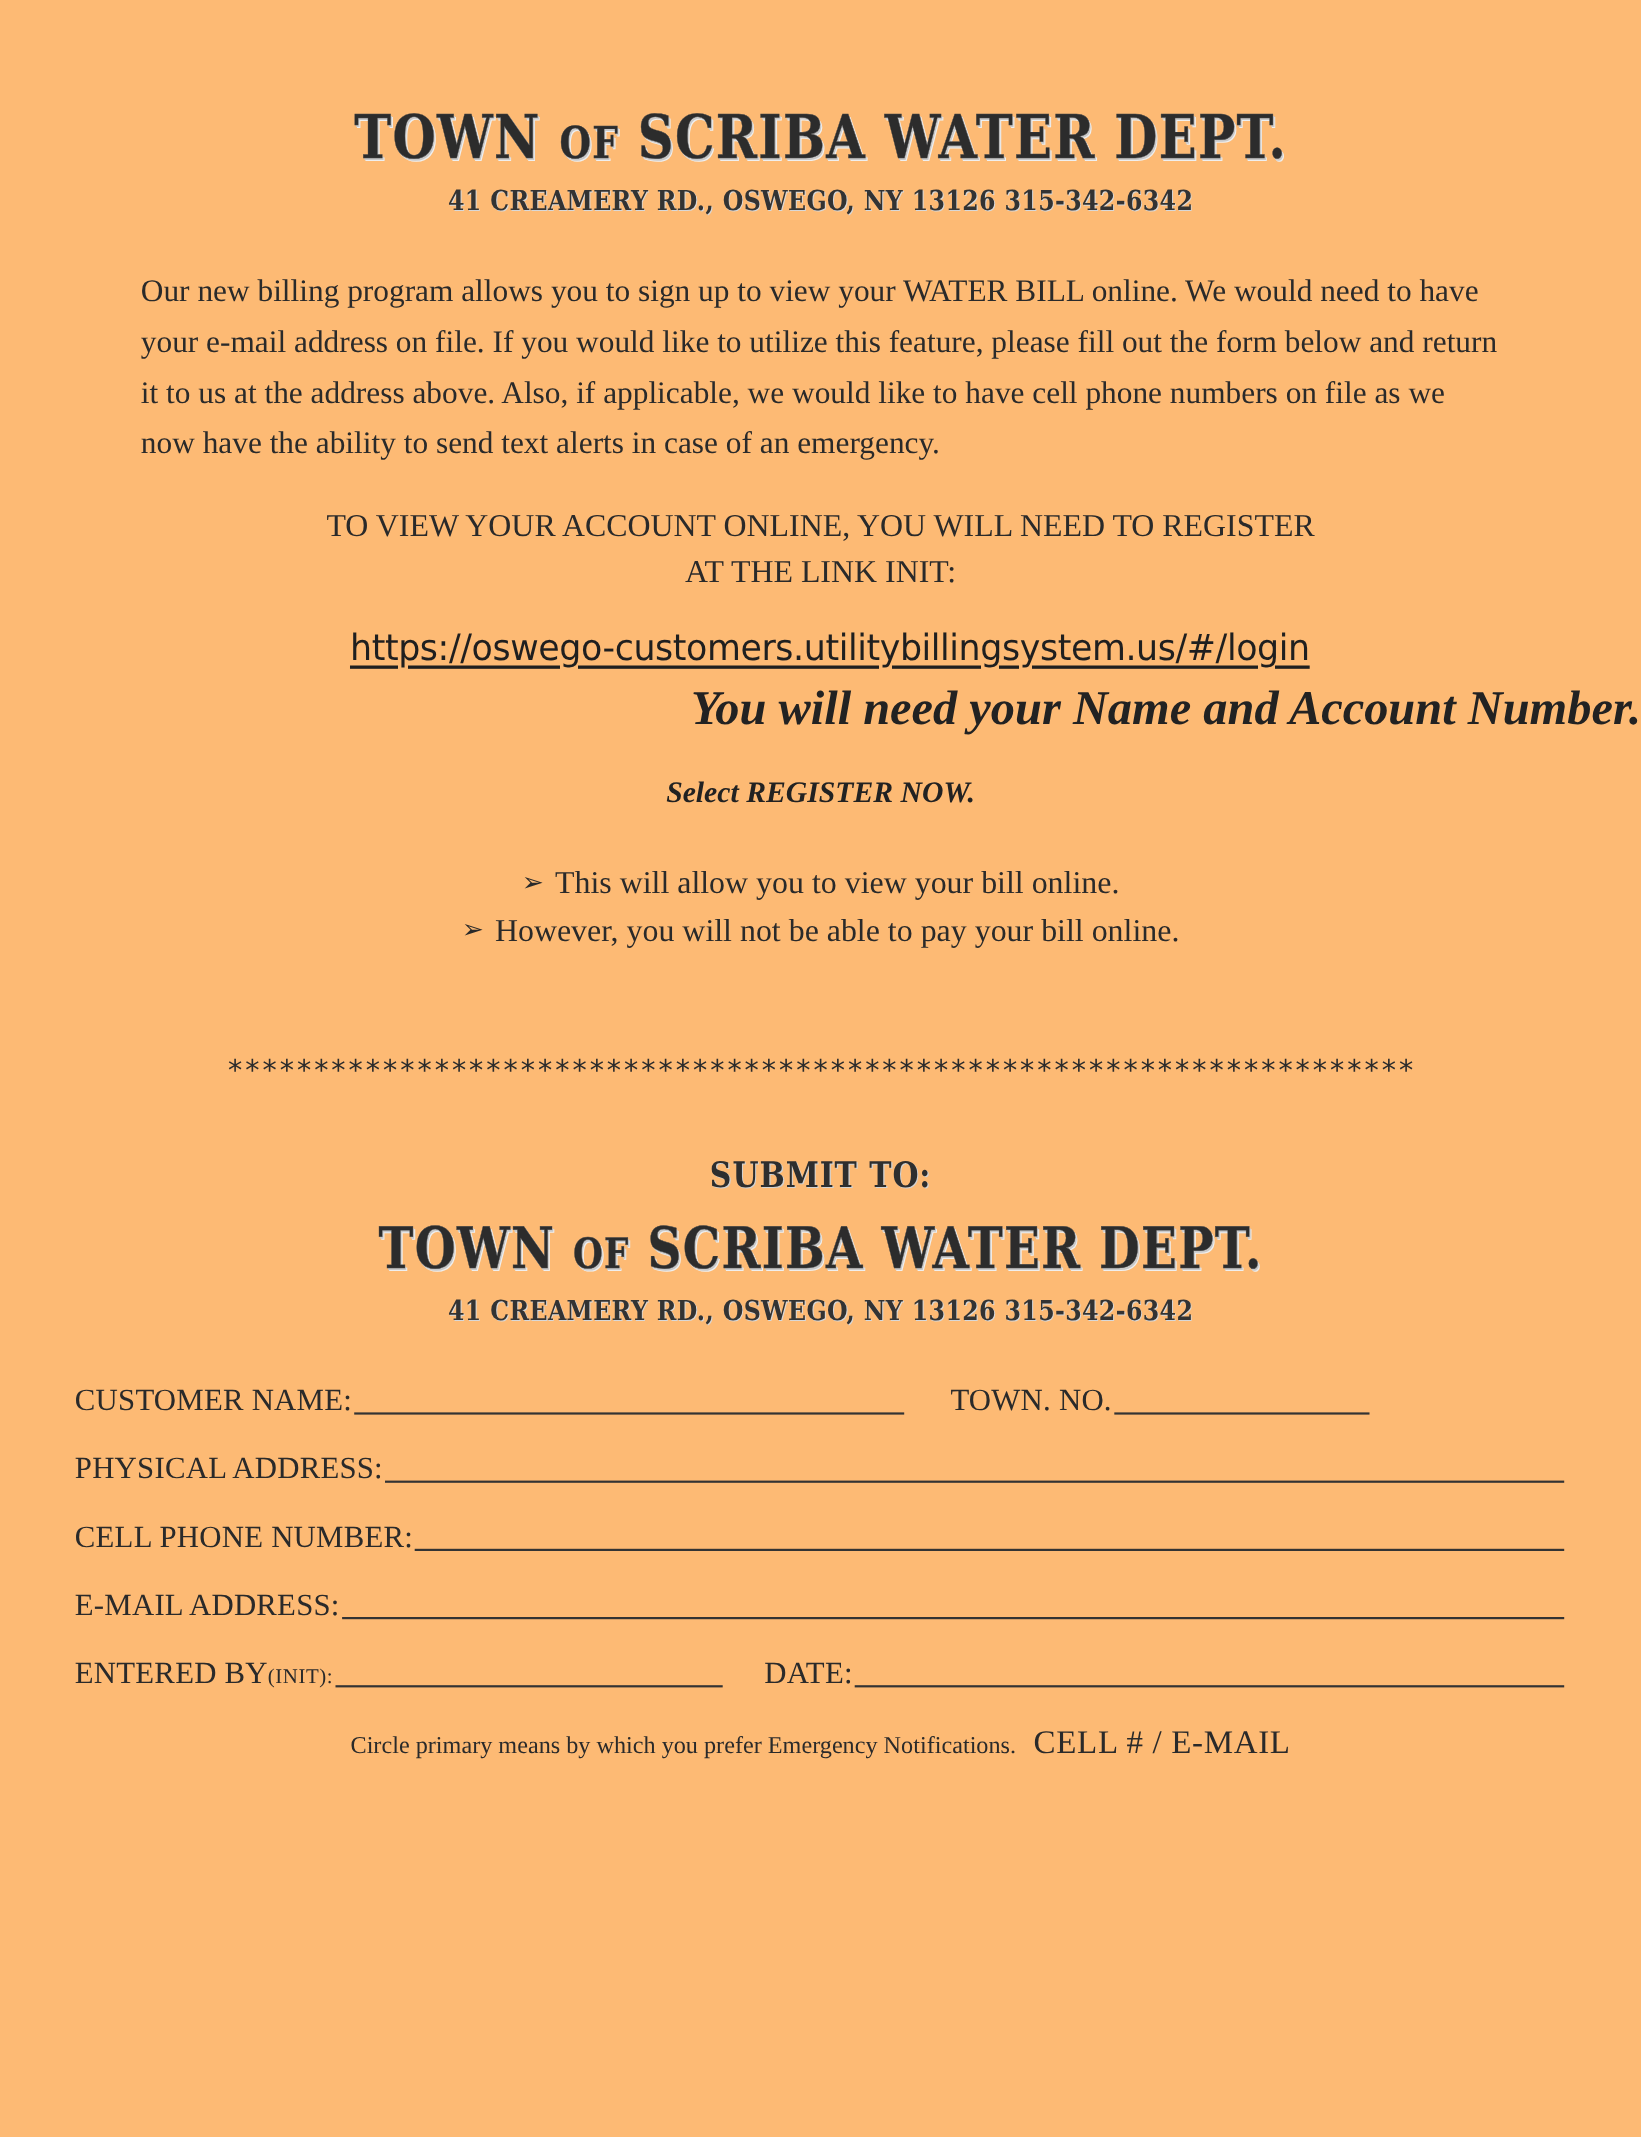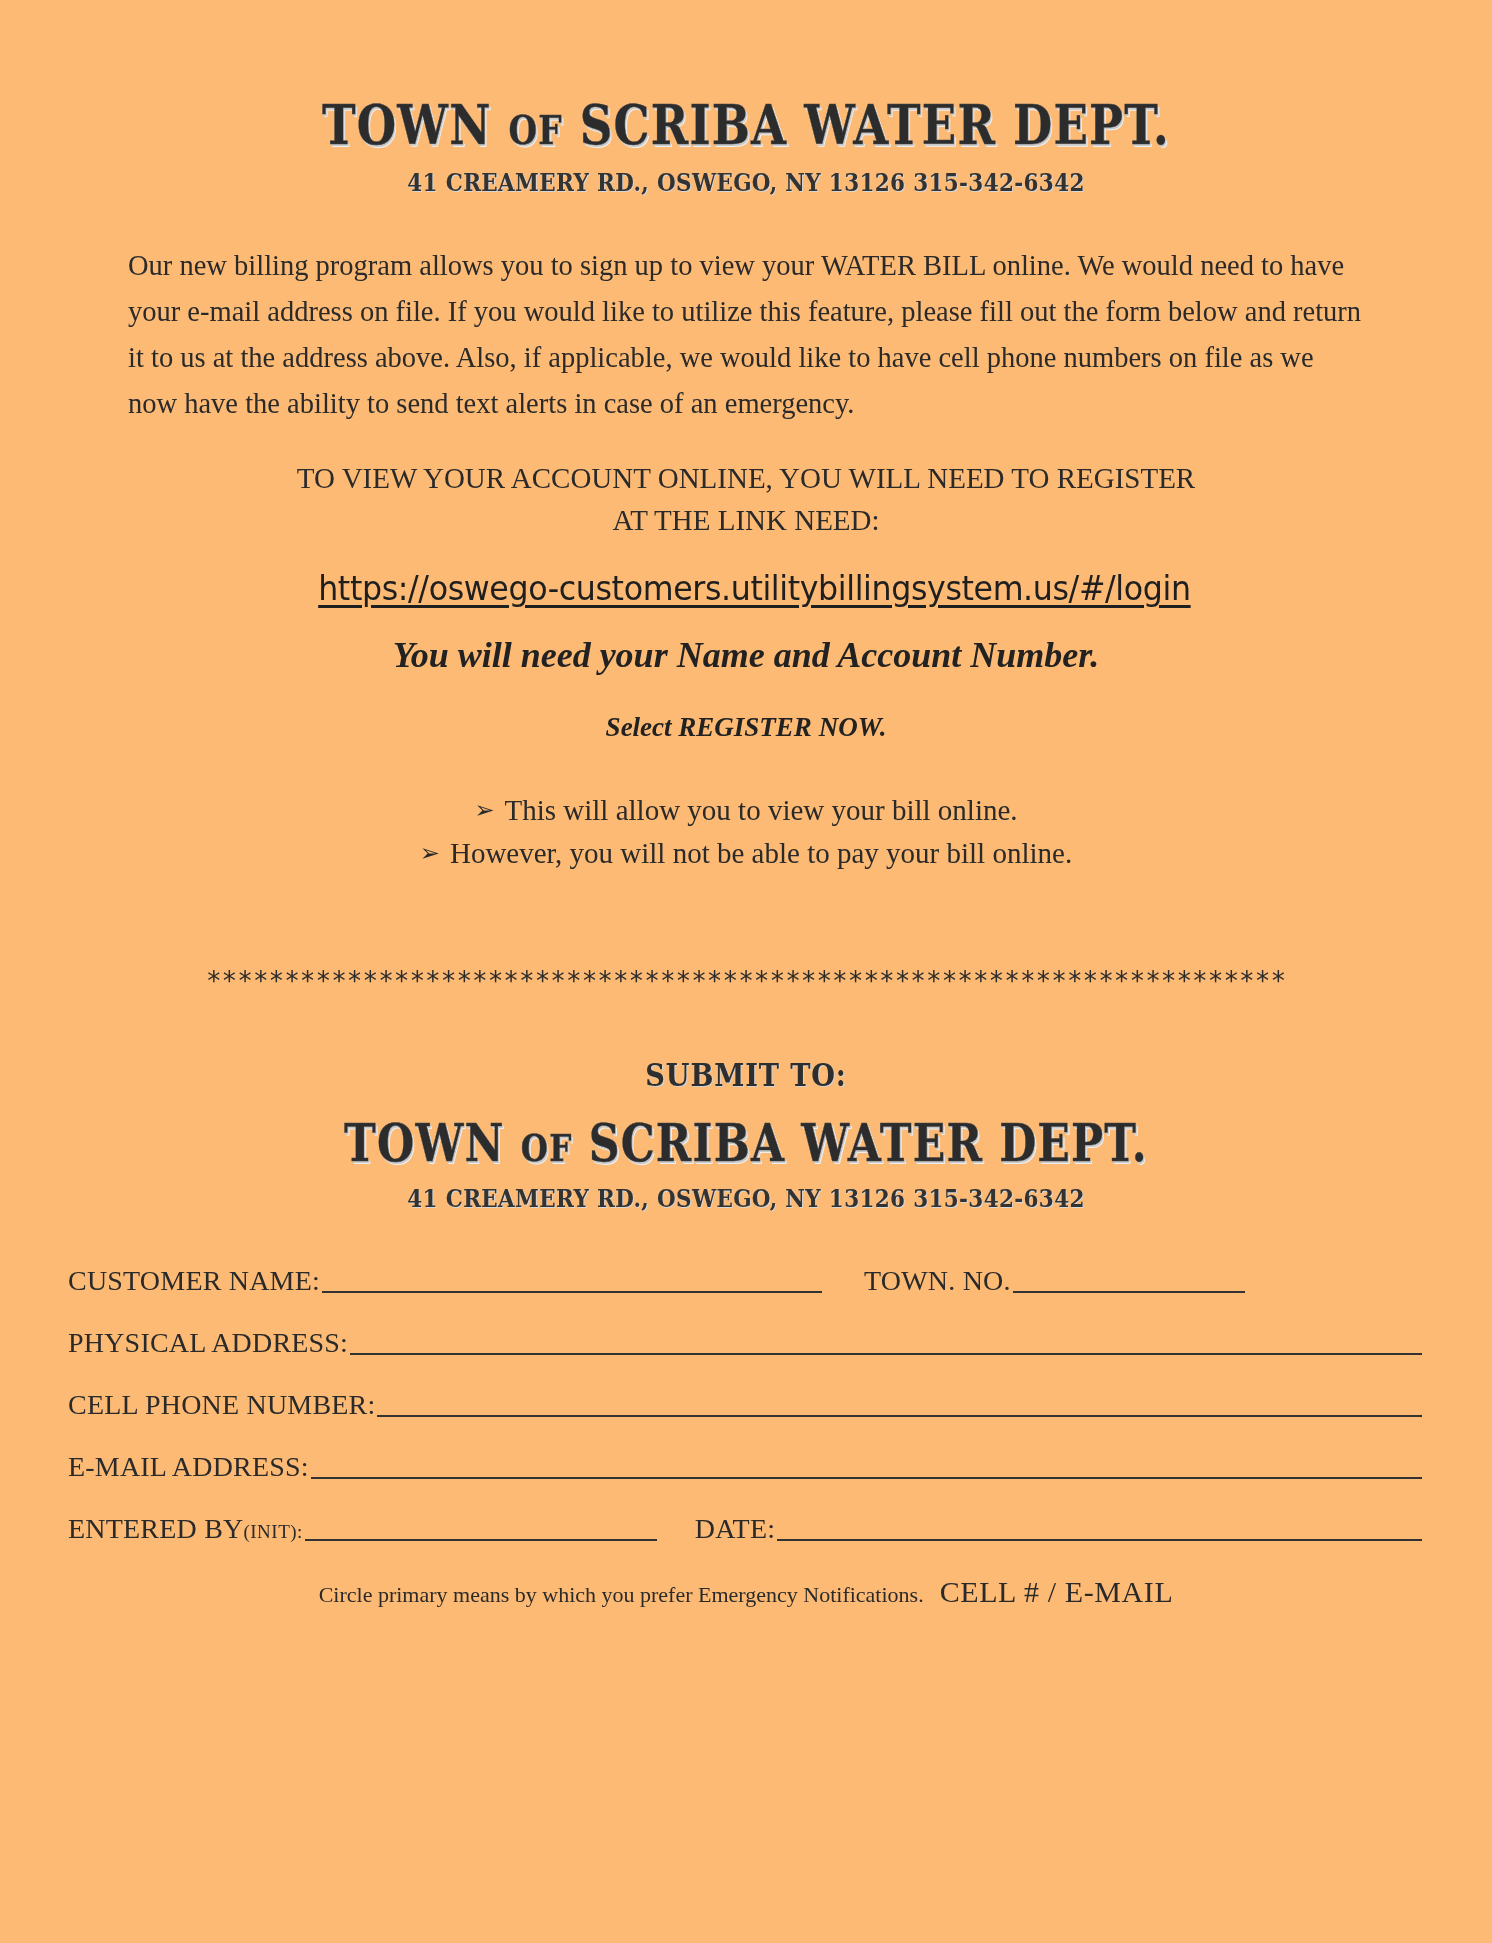--- a/index.html
+++ b/index.html
@@ -93,21 +93,21 @@
   }
 
   
   .callout {
     text-align: center;
     font-weight: bold;
     font-style: italic;
     color: #222;
     font-family: "Liberation Serif", serif;
   }
-  .callout-1 { font-size: 36px; margin-top: 26px; }
+  .callout-1 { font-size: 44px; margin-top: 10px; text-align: right; }
   .callout-2 { font-size: 27px; margin-top: 36px; }
 
   
   .bullets {
     margin-top: 46px;
     text-align: center;
   }
   .bullet-row {
     font-size: 29px;
     line-height: 1.45;
@@ -209,21 +209,21 @@
     <span>TOWN</span>
     <span class="of">OF</span>
     <span>SCRIBA WATER DEPT.</span>
   </div>
   <div class="letterhead-addr">41 CREAMERY RD., OSWEGO, NY  13126     315-342-6342</div>
 
   <p class="intro">Our new billing program allows you to sign up to view your WATER BILL online.  We would need to have your e-mail address on file.  If you would like to utilize this feature, please fill out the form below and return it to us at the address above.  Also, if applicable, we would like to have cell phone numbers on file as we now have the ability to send text alerts in case of an emergency.</p>
 
   <div class="register-head">
     <div>TO VIEW YOUR ACCOUNT ONLINE, YOU WILL NEED TO REGISTER</div>
-    <div>AT THE LINK NEED:</div>
+    <div>AT THE LINK INIT:</div>
   </div>
 
   <div class="url-line">
     <span class="url">https://oswego-customers.utilitybillingsystem.us/#/login</span>
   </div>
 
   <div class="callout callout-1">You will need your Name and Account Number.</div>
   <div class="callout callout-2">Select REGISTER NOW.</div>
 
   <div class="bullets">

